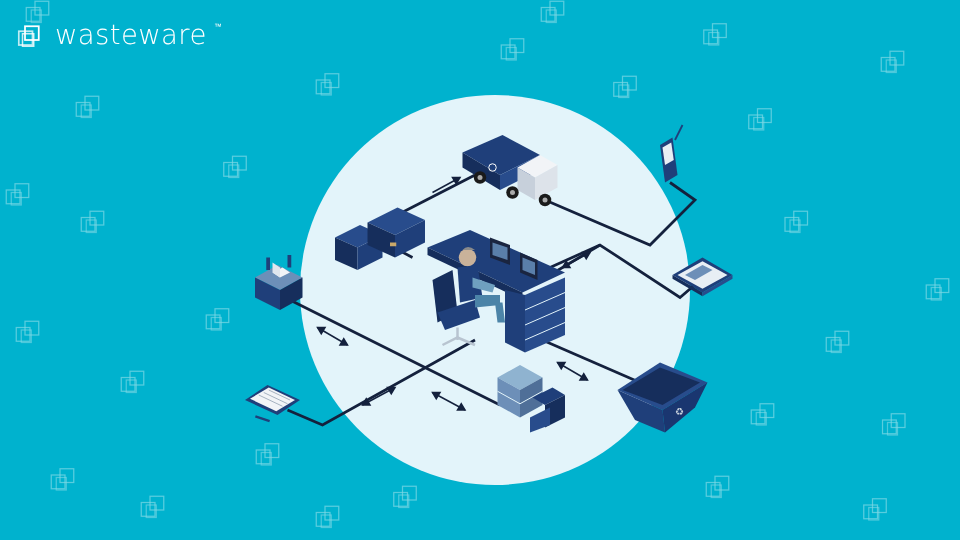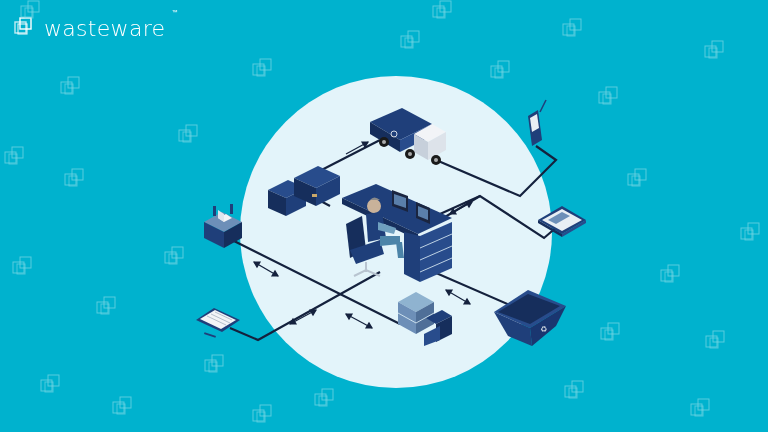--- a/index.html
+++ b/index.html
@@ -1,17 +1,17 @@
 <!DOCTYPE html>
 <html><head>
 <meta charset="utf-8">
 <style>
   html, body { margin:0; padding:0; }
   body { width:768px; height:432px; overflow:hidden; background:#00B2CE; position:relative; font-family:"Liberation Sans", sans-serif; }
-  .logo { position:absolute; left:14px; top:16px; display:flex; gap:6px; }
+  .logo { position:absolute; left:14px; top:16px; display:flex; align-items:center; gap:6px; }
   .logo-text { color:#ffffff; font-size:22px; letter-spacing:0.3px; font-family:"DejaVu Sans", sans-serif; font-weight:300; }
   .logo-tm { color:#ffffff; font-size:6px; position:relative; top:-7px; }
   .decor { position:absolute; width:22px; height:20px; }
   .scene { position:absolute; left:0; top:0; }
 </style>
 </head>
 <body>
 
 <div class="logo">
   <svg width="24" height="20" viewBox="0 0 24 20">

